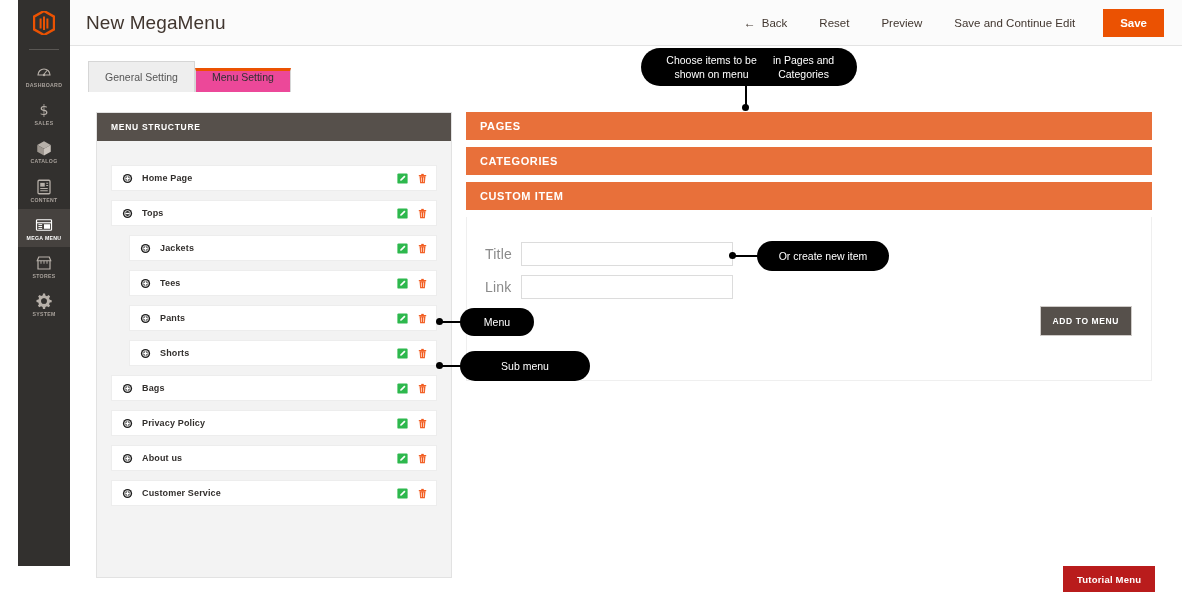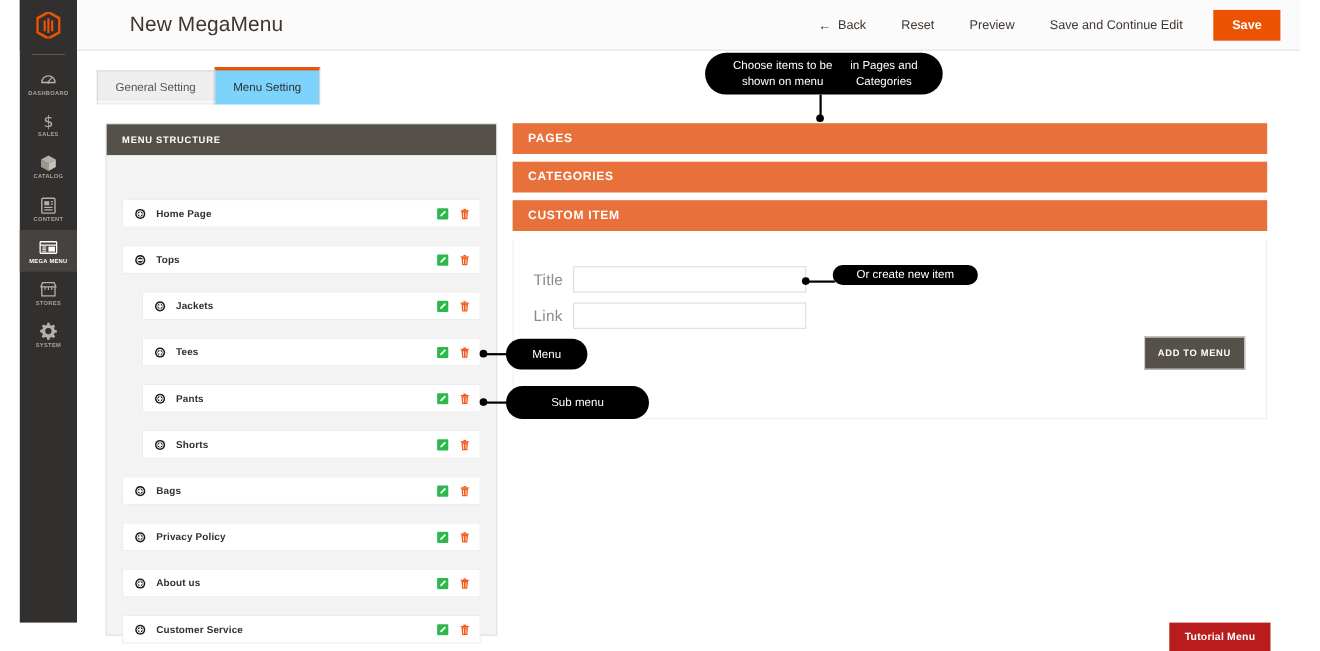--- a/index.html
+++ b/index.html
@@ -31,21 +31,21 @@
   .nav-label {
     font-size: 5.2px; letter-spacing: 0.3px; color: #a9a29c;
     font-weight: bold; text-transform: uppercase; line-height: 1;
   }
   .nav-item.active .nav-label { color: #ffffff; }
 
   
   .header {
     position: absolute; left: 70px; top: 0; width: 1112px; height: 46px;
     background: #fbfbfb; border-bottom: 1px solid #e3e3e3;
-    display: flex; align-items: center; padding-left: 32px;
+    display: flex; align-items: center;
   }
   .page-title {
     font-size: 19px; color: #41362f; margin-left: 16px; font-weight: normal;
     letter-spacing: 0.1px;
   }
   .hdr-actions { margin-left: auto; display: flex; align-items: center; gap: 0; }
   .hdr-btn {
     font-size: 11.5px; color: #41362f; padding: 0 16px; cursor: pointer;
     white-space: nowrap; background: none; border: none;
     font-family: "Liberation Sans", sans-serif;
@@ -59,41 +59,41 @@
   }
 
   
   .tabs { position: absolute; left: 88px; top: 60px; display: flex; align-items: flex-end; }
   .tab {
     font-size: 10.5px; color: #555; padding: 9px 16px; cursor: pointer;
     background: #eeeeee; border: 1px solid #d6d6d6; border-bottom: none;
     position: relative; top: 1px;
   }
   .tab.active {
-    background: #7dd3fc; color: #303030; border-top: 3px solid #eb5202;
-    padding-top: 10px; z-index: 2;
+    background: #ec4899; color: #303030; border-top: 3px solid #eb5202;
+    padding-top: 0; z-index: 2;
   }
   .tab-underline {
     position: absolute; left: 88px; top: 92px; width: 1064px; height: 1px; background: #ffffff;
   }
 
   
   .ms-panel {
     position: absolute; left: 96px; top: 112px; width: 356px; height: 466px;
     background: #f3f3f3; border: 1px solid #e2e2e2;
   }
   .ms-head {
     height: 28px; background: #56504b; color: #ffffff; display: flex; align-items: center;
     padding-left: 14px; font-size: 8.5px; font-weight: bold; letter-spacing: 0.7px;
   }
   .ms-body { padding: 24px 14px 14px 14px; }
   .ms-row {
     background: #ffffff; border: 1px solid #ededed; height: 26px;
     display: flex; align-items: center; margin-bottom: 9px;
-    padding: 0 8px 0 10px; cursor: pointer; margin-top: 16px;
+    padding: 0 8px 0 10px; cursor: pointer;
   }
   .ms-row.child { margin-left: 18px; }
   .toggle-ico { width: 11px; height: 11px; flex: 0 0 11px; margin-right: 9px; }
   .ms-label { font-size: 9px; color: #322f2d; font-weight: bold; letter-spacing: 0.15px; }
   .ms-actions { margin-left: auto; display: flex; align-items: center; gap: 9px; }
   .act-ico { width: 11px; height: 11px; cursor: pointer; }
 
   
   .acc-wrap { position: absolute; left: 466px; top: 112px; width: 686px; }
   .acc-head {
@@ -462,21 +462,21 @@
     </div>
   </div>
 
   <div class="callout" style="left:641px; top:48px; width:216px; height:38px; flex-direction:row;">
     <span>Choose items to be shown on menu</span>
     <span>in Pages and Categories</span>
   </div>
   <div class="conn-line" style="left:745px; top:86px; width:2px; height:20px;"></div>
   <div class="conn-dot" style="left:742px; top:104px;"></div>
 
-  <div class="callout" style="left:757px; top:241px; width:132px; height:18px;">Or create new item</div>
+  <div class="callout" style="left:757px; top:241px; width:132px; height:30px;">Or create new item</div>
   <div class="conn-line" style="left:733px; top:255px; width:26px; height:2px;"></div>
   <div class="conn-dot" style="left:729px; top:252px;"></div>
 
   <div class="callout" style="left:460px; top:308px; width:74px; height:28px;">Menu</div>
   <div class="conn-line" style="left:440px; top:321px; width:24px; height:2px;"></div>
   <div class="conn-dot" style="left:436px; top:318px;"></div>
 
   <div class="callout" style="left:460px; top:351px; width:130px; height:30px;">Sub menu</div>
   <div class="conn-line" style="left:440px; top:365px; width:24px; height:2px;"></div>
   <div class="conn-dot" style="left:436px; top:362px;"></div>

